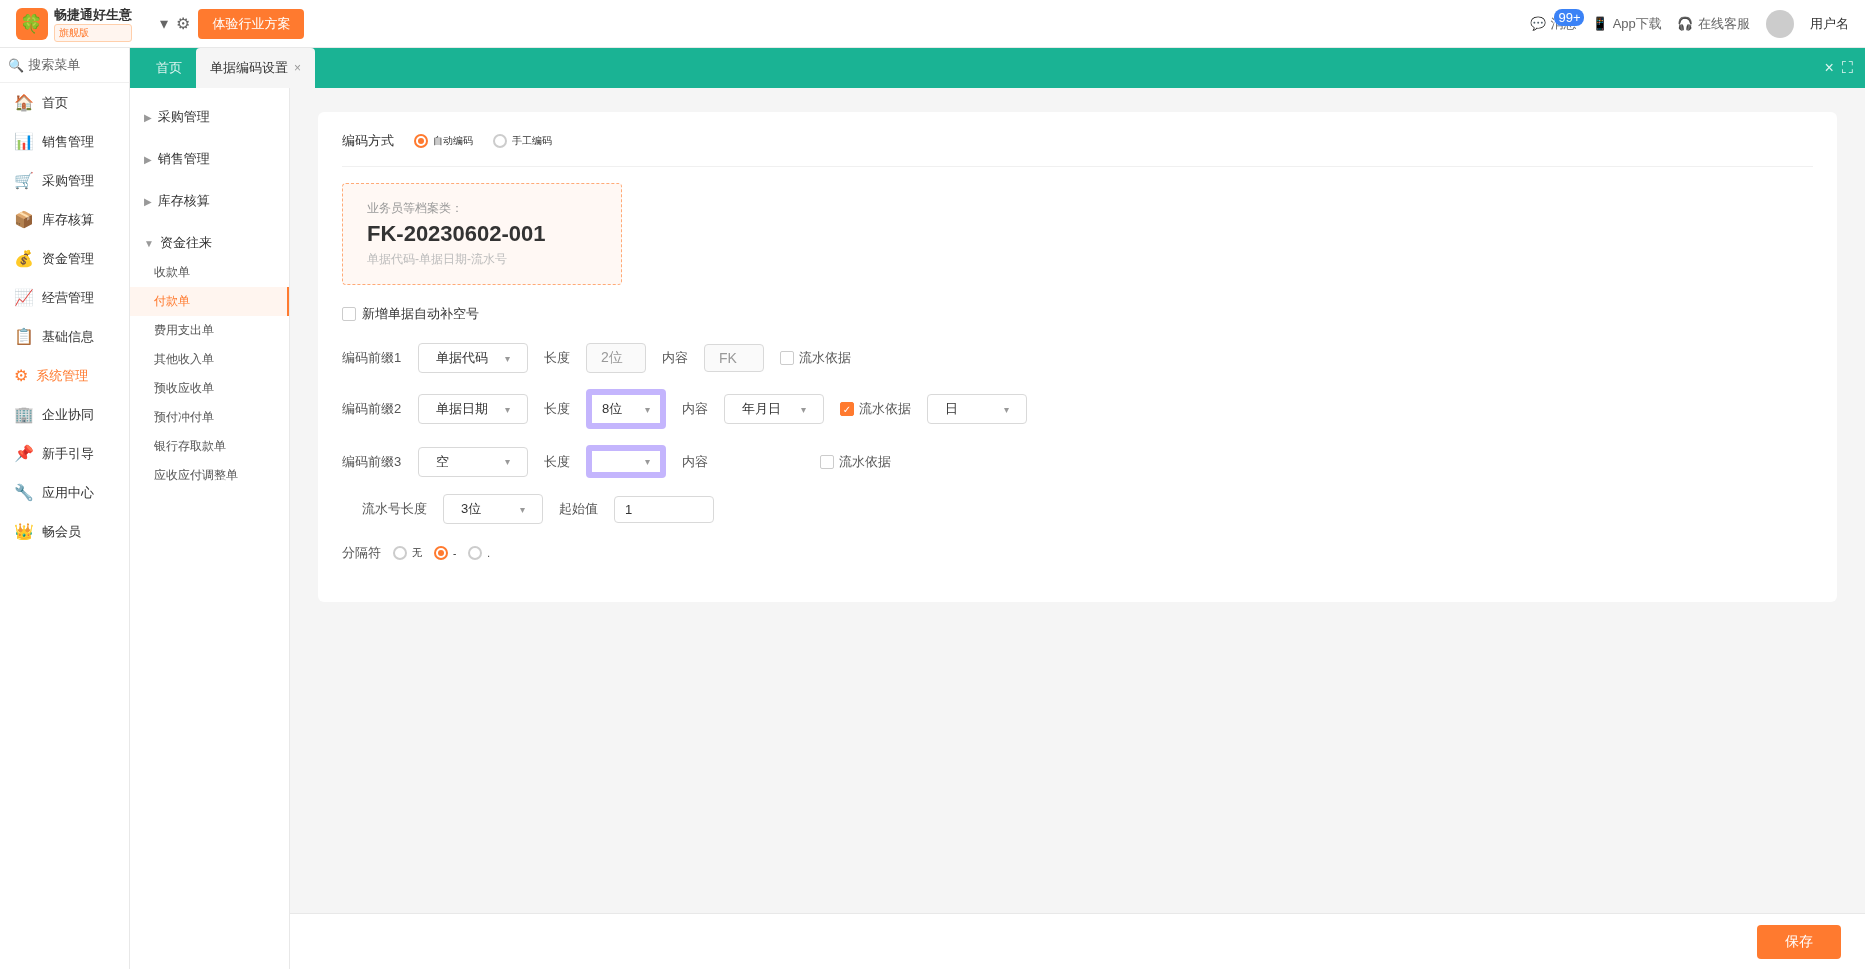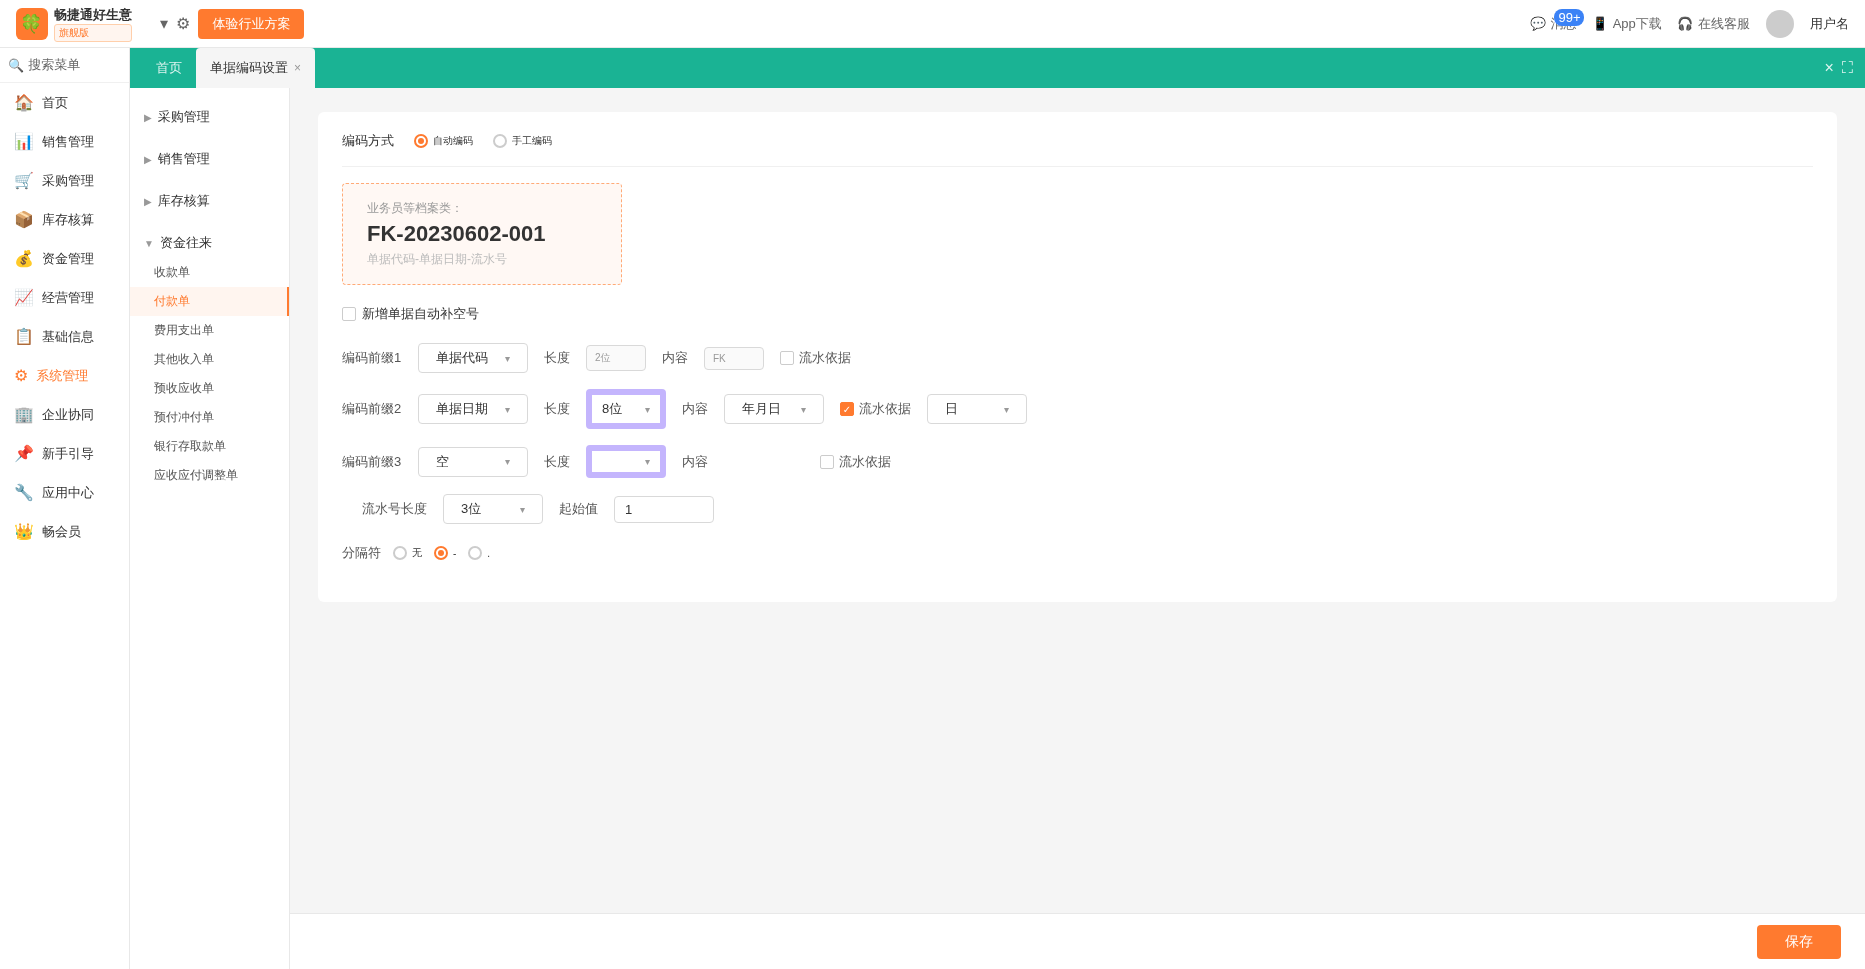--- a/index.html
+++ b/index.html
@@ -201,22 +201,22 @@
       color: #333;
       background: #fff;
       cursor: pointer;
       gap: 0;
       min-width: 100px;
     }
     .form-select .arrow { color: #999; font-size: 10px; margin-left: auto; }
     .form-input-readonly {
       border: 1px solid #d9d9d9;
       border-radius: 4px;
-      padding: 5px 8px;
-      font-size: 10px;
+      padding: 5px 14px;
+      font-size: 14px;
       color: #999;
       background: #fafafa;
       min-width: 60px;
     }
     .content-label { font-size: 13px; color: #555; }
     .checkbox-inline {
       display: flex; align-items: center; gap: 5px; font-size: 13px; color: #555; cursor: pointer;
     }
     .checkbox-inline .cb {
       width: 14px; height: 14px; border: 1px solid #ccc; border-radius: 2px;

